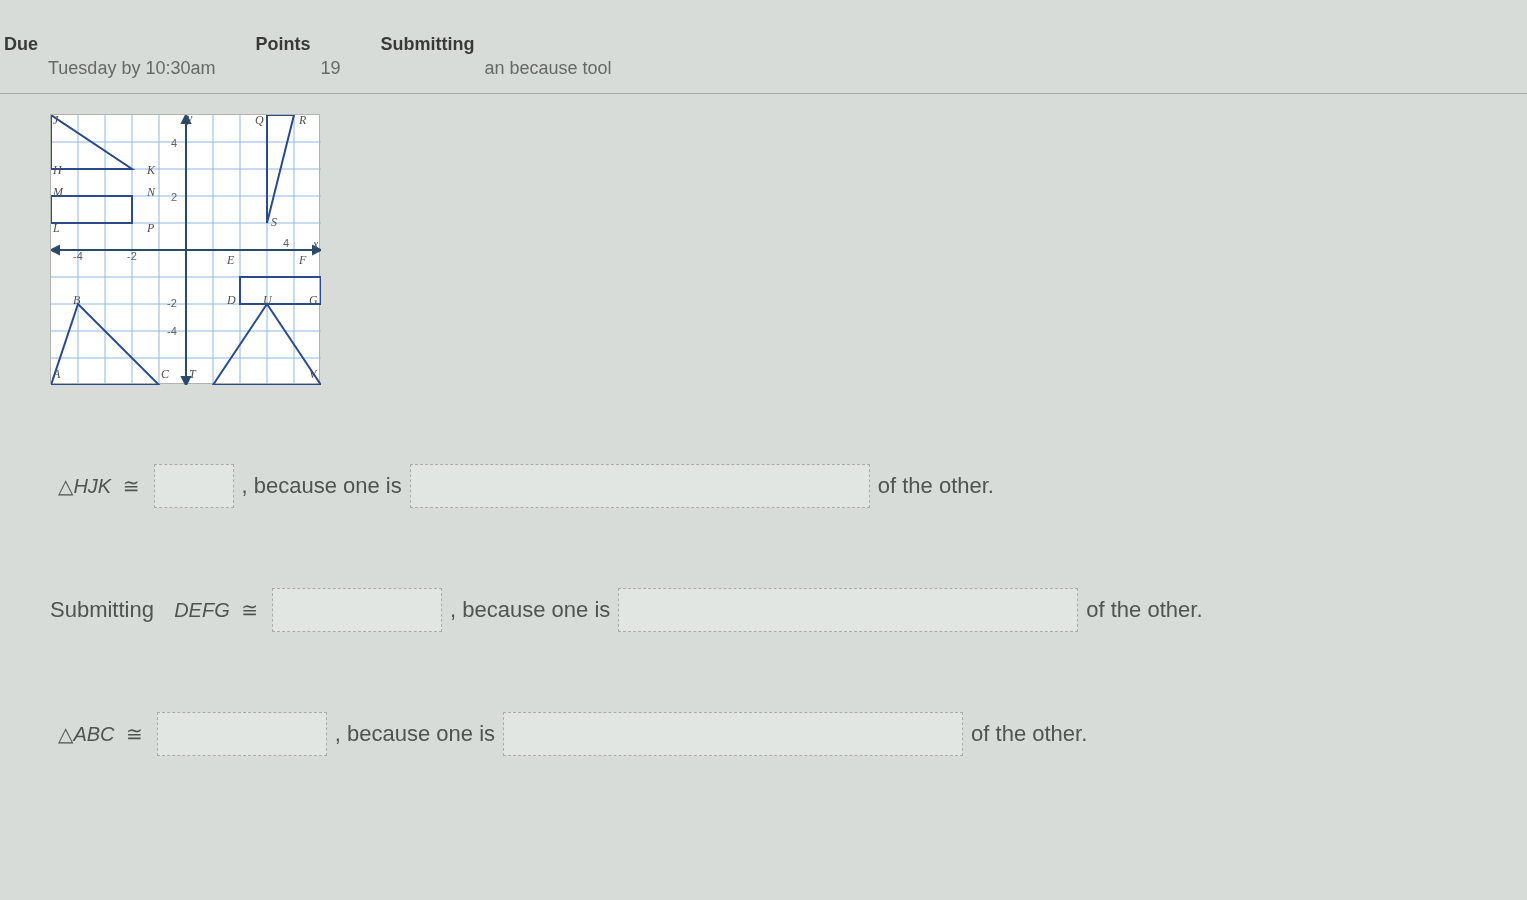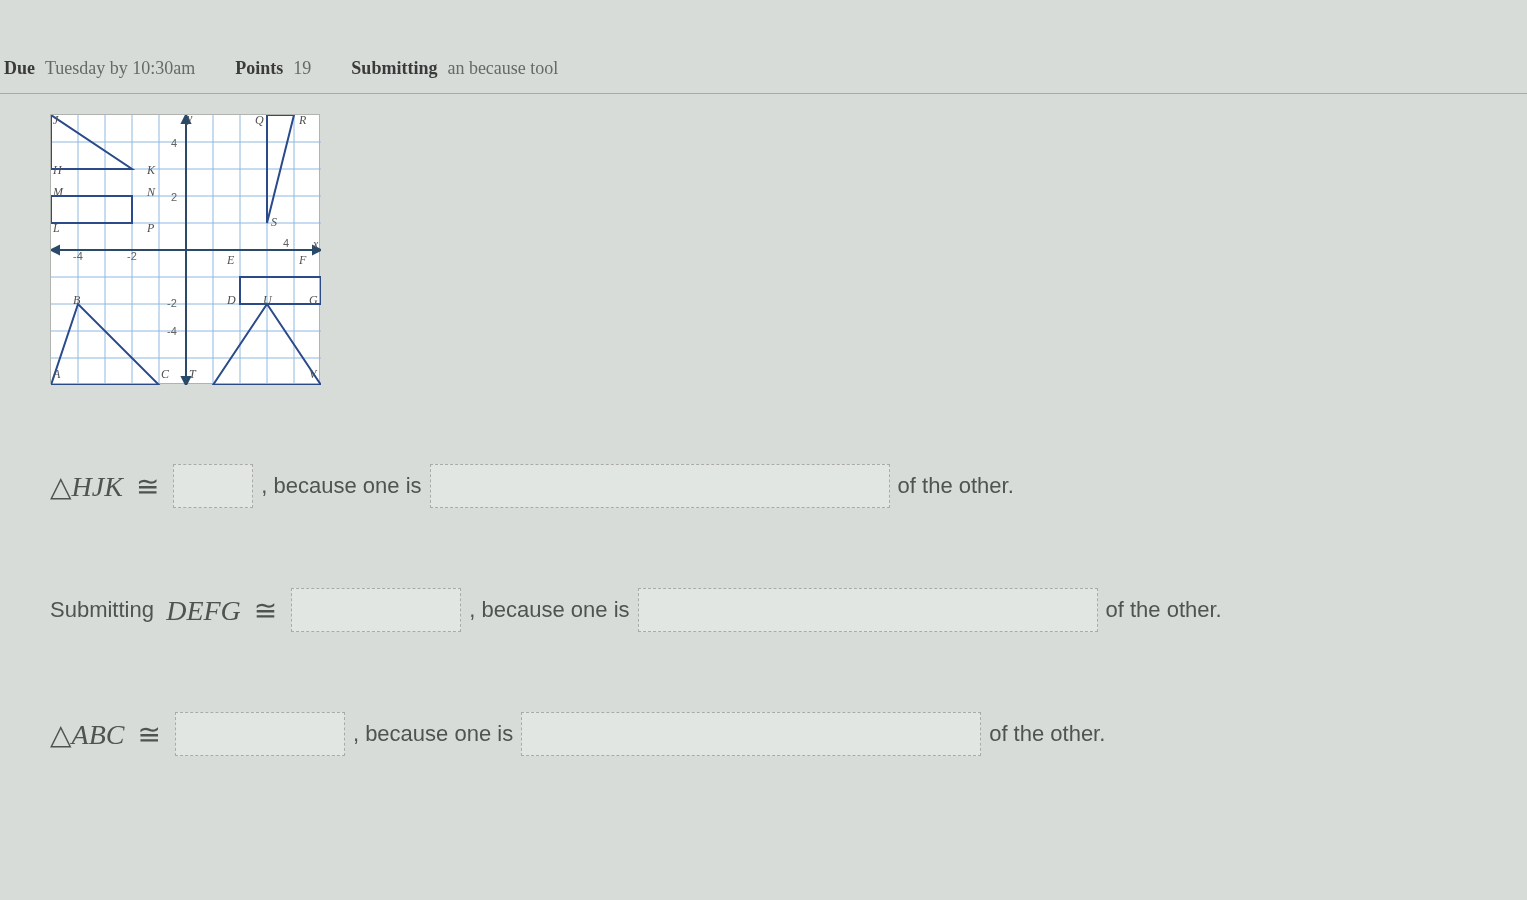--- a/index.html
+++ b/index.html
@@ -13,23 +13,22 @@
     }
     .header {
       display: flex;
       align-items: center;
       padding: 10px 4px 14px 4px;
       gap: 40px;
       border-bottom: 1px solid #a8aca8;
     }
     .header-group {
       display: flex;
-      align-items: flex-end;
+      align-items: center;
       gap: 10px;
-      font-family: Liberation Serif, serif;
     }
     .header-label {
       font-weight: bold;
       font-size: 18px;
       color: #3a3a3a;
     }
     .header-value {
       font-size: 18px;
       color: #666a66;
       margin-top: 48px;
@@ -61,23 +60,24 @@
     }
     .question-row {
       display: flex;
       align-items: center;
       font-size: 22px;
       color: #505450;
       margin-bottom: 80px;
       flex-wrap: nowrap;
     }
     .math {
-      font-family: Liberation Serif, serif;
+      font-family: Liberation Sans, sans-serif;
       font-style: italic;
-      font-size: 28px;
+      font-size: 20px;
+      margin-left: 8px;
     }
     .tri-symbol {
       font-style: normal;
     }
     .cong-symbol {
       font-style: normal;
       margin: 0 6px;
     }
     .blank {
       display: inline-block;

